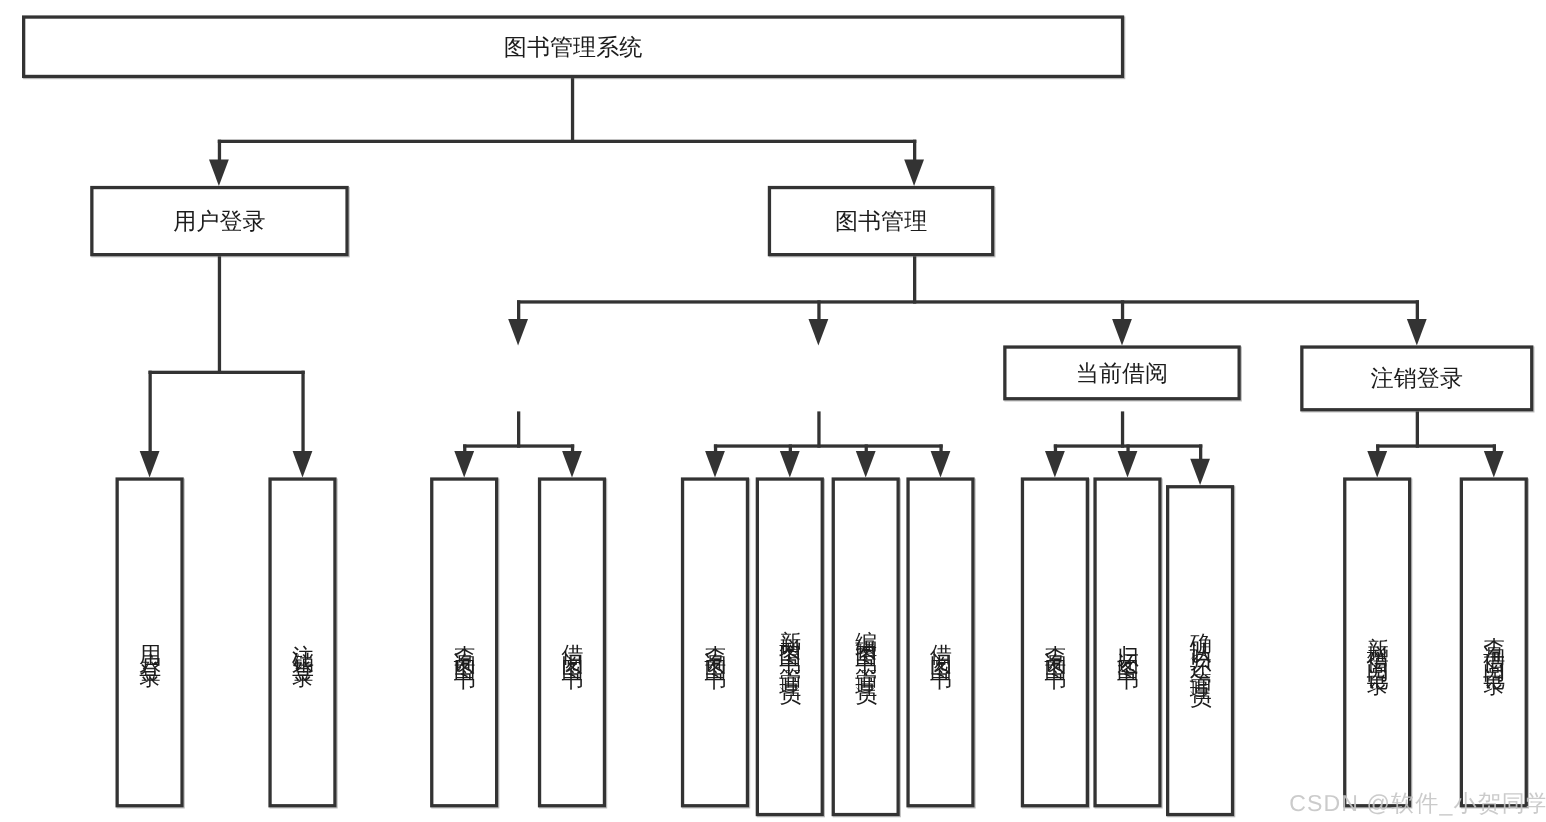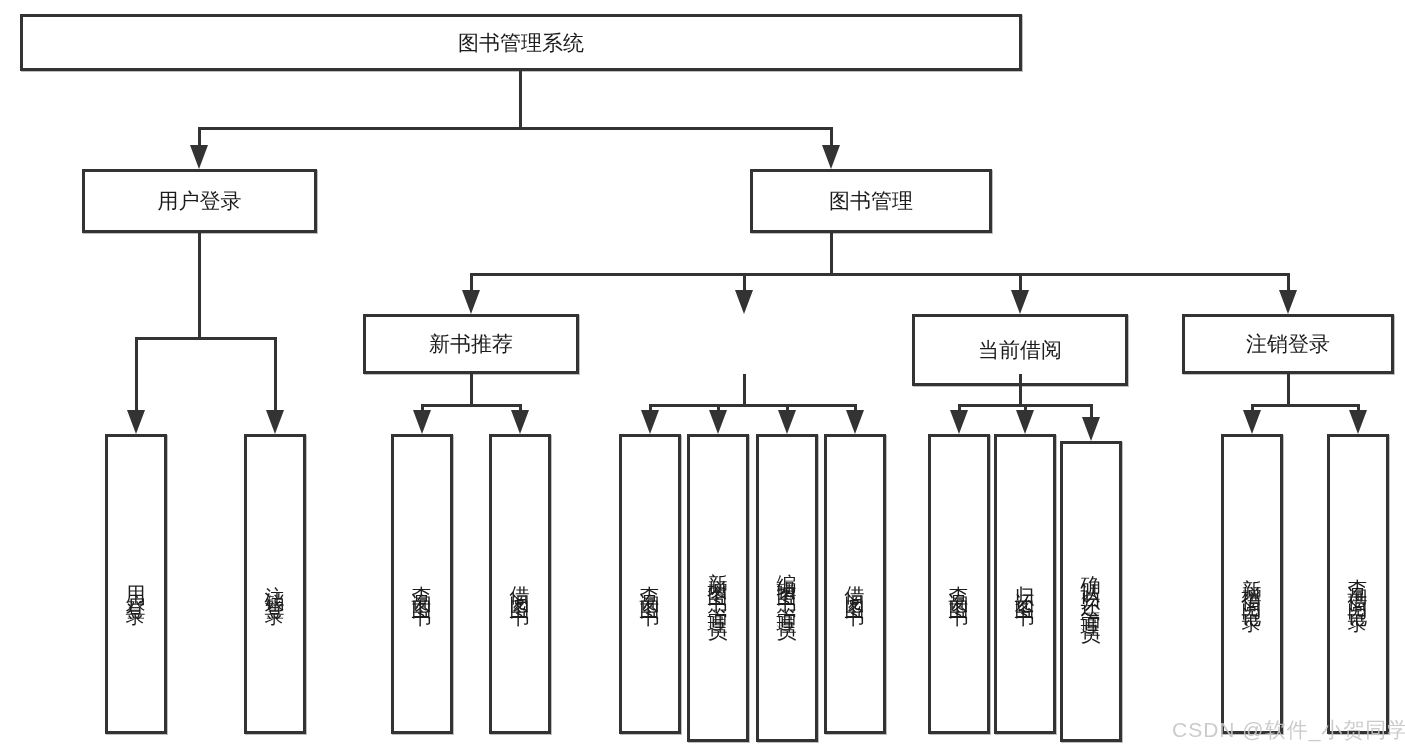--- a/index.html
+++ b/index.html
@@ -42,42 +42,41 @@
   <div class="box" style="left:20px;top:14px;width:1002px;height:57px">图书管理系统</div>
 
   <div class="line" style="left:519px;top:71px;width:3px;height:59px"></div>
   <div class="line" style="left:198px;top:127px;width:635px;height:3px"></div>
   <div class="line" style="left:198px;top:127px;width:3px;height:20px"></div>
   <div class="arrow" style="left:190px;top:145px"></div>
   <div class="line" style="left:830px;top:127px;width:3px;height:20px"></div>
   <div class="arrow" style="left:822px;top:145px"></div>
 
   <div class="box" style="left:82px;top:169px;width:235px;height:64px">用户登录</div>
-  <div class="box" style="left:750px;top:169px;width:242px;height:64px">图书管理</div>
+  <div class="box" style="left:698px;top:169px;width:206px;height:64px">图书管理</div>
 
   <div class="line" style="left:198px;top:233px;width:3px;height:107px"></div>
   <div class="line" style="left:135px;top:337px;width:142px;height:3px"></div>
   <div class="line" style="left:135px;top:337px;width:3px;height:75px"></div>
   <div class="arrow" style="left:127px;top:410px"></div>
   <div class="line" style="left:274px;top:337px;width:3px;height:75px"></div>
   <div class="arrow" style="left:266px;top:410px"></div>
 
   <div class="line" style="left:830px;top:233px;width:3px;height:43px"></div>
   <div class="line" style="left:470px;top:273px;width:820px;height:3px"></div>
   <div class="line" style="left:470px;top:273px;width:3px;height:19px"></div>
   <div class="arrow" style="left:462px;top:290px"></div>
   <div class="line" style="left:743px;top:273px;width:3px;height:19px"></div>
   <div class="arrow" style="left:735px;top:290px"></div>
   <div class="line" style="left:1019px;top:273px;width:3px;height:19px"></div>
   <div class="arrow" style="left:1011px;top:290px"></div>
   <div class="line" style="left:1287px;top:273px;width:3px;height:19px"></div>
   <div class="arrow" style="left:1279px;top:290px"></div>
 
-  <div class="box" style="left:363px;top:314px;width:216px;height:60px">新书推荐</div>
-  <div class="box" style="left:912px;top:314px;width:216px;height:72px">当前借阅</div>
+  <div class="box" style="left:912px;top:314px;width:216px;height:50px">当前借阅</div>
   <div class="box" style="left:1182px;top:314px;width:212px;height:60px">注销登录</div>
 
   <div class="line" style="left:470px;top:374px;width:3px;height:33px"></div>
   <div class="line" style="left:421px;top:404px;width:101px;height:3px"></div>
   <div class="line" style="left:421px;top:404px;width:3px;height:8px"></div>
   <div class="arrow" style="left:413px;top:410px"></div>
   <div class="line" style="left:519px;top:404px;width:3px;height:8px"></div>
   <div class="arrow" style="left:511px;top:410px"></div>
 
   <div class="line" style="left:743px;top:374px;width:3px;height:33px"></div>

